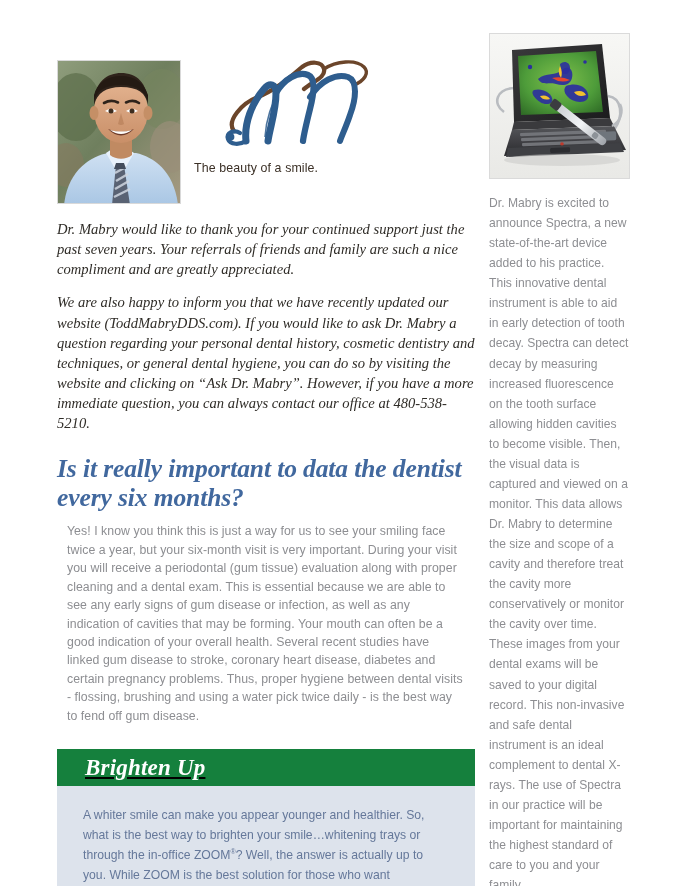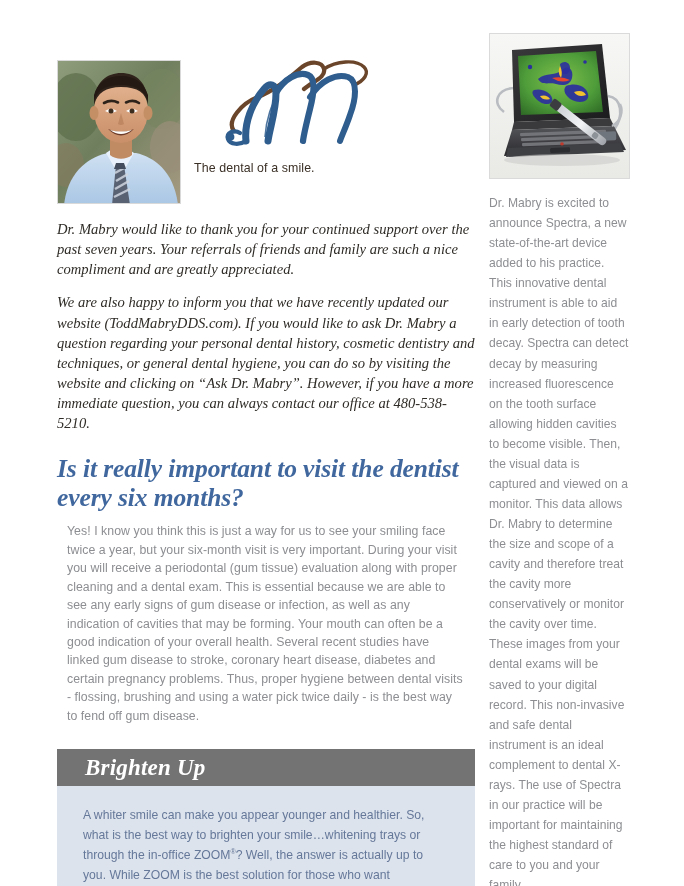--- a/index.html
+++ b/index.html
@@ -114,26 +114,27 @@
     margin: 10px;
     letter-spacing: 0.05px;
   }
 
   
   .brighten {
     margin-top: 24px;
     width: 418px;
   }
   .brighten-banner {
-    background: #737373;
+    background: #15803d;
     height: 37px;
     display: flex;
     align-items: center;
     padding-left: 28px;
     box-sizing: border-box;
+    text-decoration: underline;
   }
   .brighten-title {
     font-family: "Liberation Serif", serif;
     font-style: italic;
     font-weight: bold;
     font-size: 23px;
     color: #ffffff;
     letter-spacing: 0.2px;
   }
   .brighten-body {
@@ -269,30 +270,30 @@
             <path d="M58 36 C66 22 80 14 90 18 C98 21 96 36 92 52 C89 64 86 76 85 84" stroke="#2e5d8e" stroke-width="6.2" fill="none" stroke-linecap="round"></path>
             <path d="M92 40 C102 24 118 16 130 20 C140 24 138 42 132 58 C128 70 124 78 122 84" stroke="#2e5d8e" stroke-width="6" fill="none" stroke-linecap="round"></path>
 
             <path d="M28 84 C22 88 12 88 10 82 C8 76 16 72 22 76" stroke="#2e5d8e" stroke-width="4.2" fill="none" stroke-linecap="round"></path>
             <circle cx="13" cy="80" r="3.4" fill="#2e5d8e"></circle>
 
             <path d="M47 80 C48 62 54 46 60 38" stroke="#2e5d8e" stroke-width="1.6" fill="none" opacity="0.85"></path>
             <path d="M86 82 C88 64 92 48 96 40" stroke="#2e5d8e" stroke-width="1.6" fill="none" opacity="0.85"></path>
           </svg>
         </div>
-        <div class="logo-tagline">The dental of a smile.</div>
+        <div class="logo-tagline">The beauty of a smile.</div>
       </div>
     </div>
 
     <div class="intro-wrap">
-      <p class="intro-p">Dr. Mabry would like to thank you for your continued support over the past seven years.  Your referrals of friends and family are such a nice compliment and are greatly appreciated.</p>
+      <p class="intro-p">Dr. Mabry would like to thank you for your continued support just the past seven years.  Your referrals of friends and family are such a nice compliment and are greatly appreciated.</p>
       <p class="intro-p">We are also happy to inform you that we have recently updated our website (ToddMabryDDS.com).  If you would like to ask Dr. Mabry a question regarding your personal dental history, cosmetic dentistry and techniques, or general dental hygiene, you can do so by visiting the website and clicking on “Ask Dr. Mabry”.  However, if you have a more immediate question, you can always contact our office at 480-538-5210.</p>
     </div>
 
-    <h2 class="article-head">Is it really important to visit the dentist every six months?</h2>
+    <h2 class="article-head">Is it really important to data the dentist every six months?</h2>
     <p class="article-body">Yes!  I know you think this is just a way for us to see your smiling face twice a year, but your six-month visit is very important.  During your visit you will receive a periodontal (gum tissue) evaluation along with proper cleaning and a dental exam.  This is essential because we are able to see any early signs of gum disease or infection, as well as any indication of cavities that may be forming.  Your mouth can often be a good indication of your overall health.  Several recent studies have linked gum disease to stroke, coronary heart disease, diabetes and certain pregnancy problems.  Thus, proper hygiene between dental visits - flossing, brushing and using a water pick twice daily - is the best way to fend off gum disease.</p>
 
     <div class="brighten">
       <div class="brighten-banner">
         <span class="brighten-title">Brighten Up</span>
       </div>
       <div class="brighten-body">
         <p class="brighten-text"><span>A whiter smile can make you appear younger and healthier.  So, what is the best way to brighten your smile…whitening trays or through the in-office ZOOM</span><sup>®</sup><span>?  Well, the answer is actually up to you.  While ZOOM is the best solution for those who want immediate gratification, whitening trays take longer but most patients end up with similar results over time.  ZOOM takes about 1-1/2 hours to achieve a whiter smile.  Also, when you book a ZOOM appointment, you will receive custom-fit whitening trays to touch up your smile at home.  Once you have your custom-made trays, the whitening gel is available for purchase at our office.  Whichever option you choose to best fit into your lifestyle, we are ready to help you achieve a brighter smile!</span></p>
       </div>
     </div>

